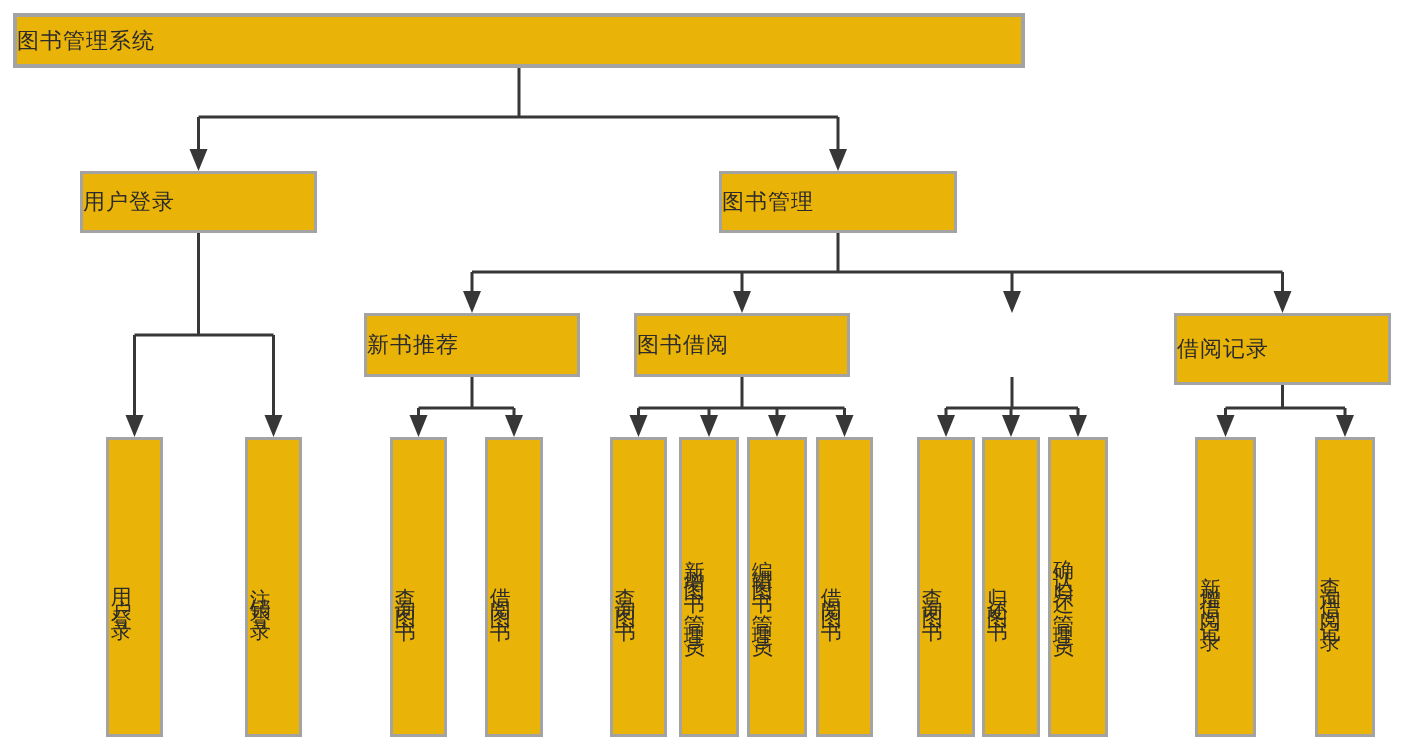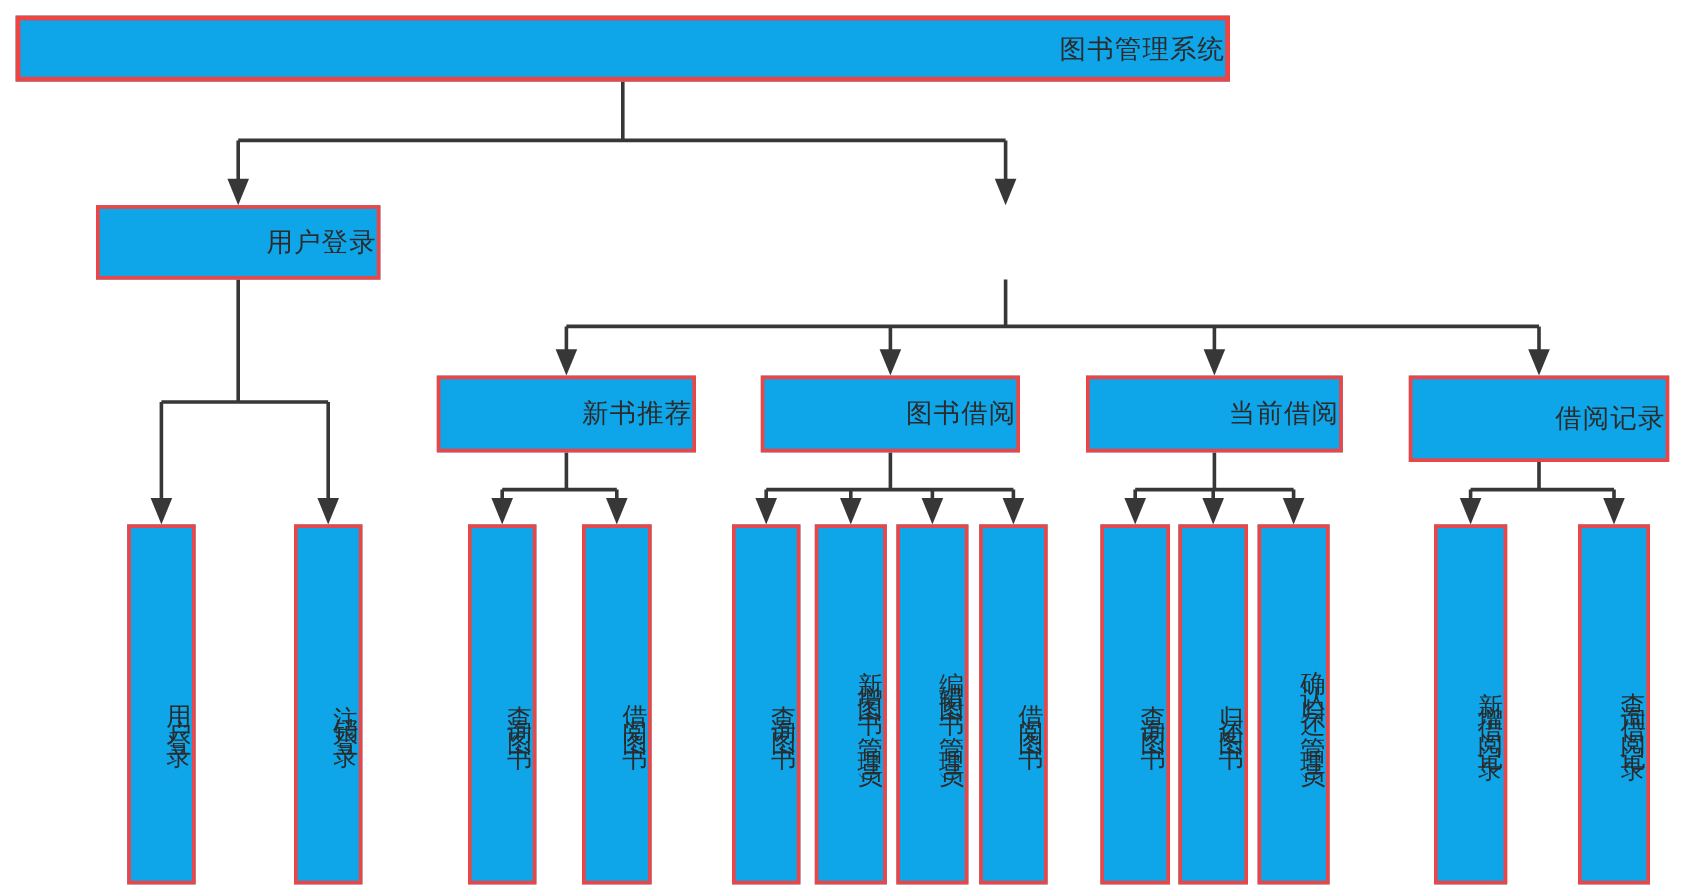--- a/index.html
+++ b/index.html
@@ -7,23 +7,23 @@
     position:relative;
     width:1405px;height:747px;
     background:#ffffff;
     font-family:"Liberation Sans","DejaVu Sans",sans-serif;
     overflow:hidden;
   }
   .connectors{position:absolute;left:0;top:0;width:1405px;height:747px;pointer-events:none;}
   .box{
     position:absolute;
     box-sizing:border-box;
-    background:#0ea5e9;
-    border:3px solid #ef4444;
-    display:flex;align-items:center;justify-content:flex-end;
+    background:#eab308;
+    border:3px solid #a3a3a3;
+    display:flex;align-items:center;justify-content:flex-start;
     z-index:2;
   }
   .root-box{border-width:4px;}
   .hlabel{
     font-size:22px;
     color:#2b2b2b;
     letter-spacing:1px;
     white-space:nowrap;
   }
   .leaf .vtext{
@@ -92,29 +92,29 @@
     </g>
   </svg>
 
   <div class="box root-box" style="left:13px;top:13px;width:1012px;height:55px">
     <span class="hlabel">图书管理系统</span>
   </div>
 
   <div class="box" style="left:80px;top:171px;width:237px;height:62px">
     <span class="hlabel">用户登录</span>
   </div>
+  <div class="box" style="left:719px;top:171px;width:238px;height:62px">
+    <span class="hlabel">图书管理</span>
+  </div>
 
   <div class="box" style="left:634px;top:313px;width:216px;height:64px">
     <span class="hlabel">图书借阅</span>
   </div>
   <div class="box" style="left:364px;top:313px;width:216px;height:64px">
     <span class="hlabel">新书推荐</span>
-  </div>
-  <div class="box" style="left:905px;top:313px;width:214px;height:64px">
-    <span class="hlabel">当前借阅</span>
   </div>
   <div class="box" style="left:1174px;top:313px;width:217px;height:72px">
     <span class="hlabel">借阅记录</span>
   </div>
 
   <div class="box leaf" style="left:106px;top:437px;width:57px;height:300px">
     <span class="vtext">用户登录</span>
   </div>
   <div class="box leaf" style="left:245px;top:437px;width:57px;height:300px">
     <span class="vtext">注销登录</span>

